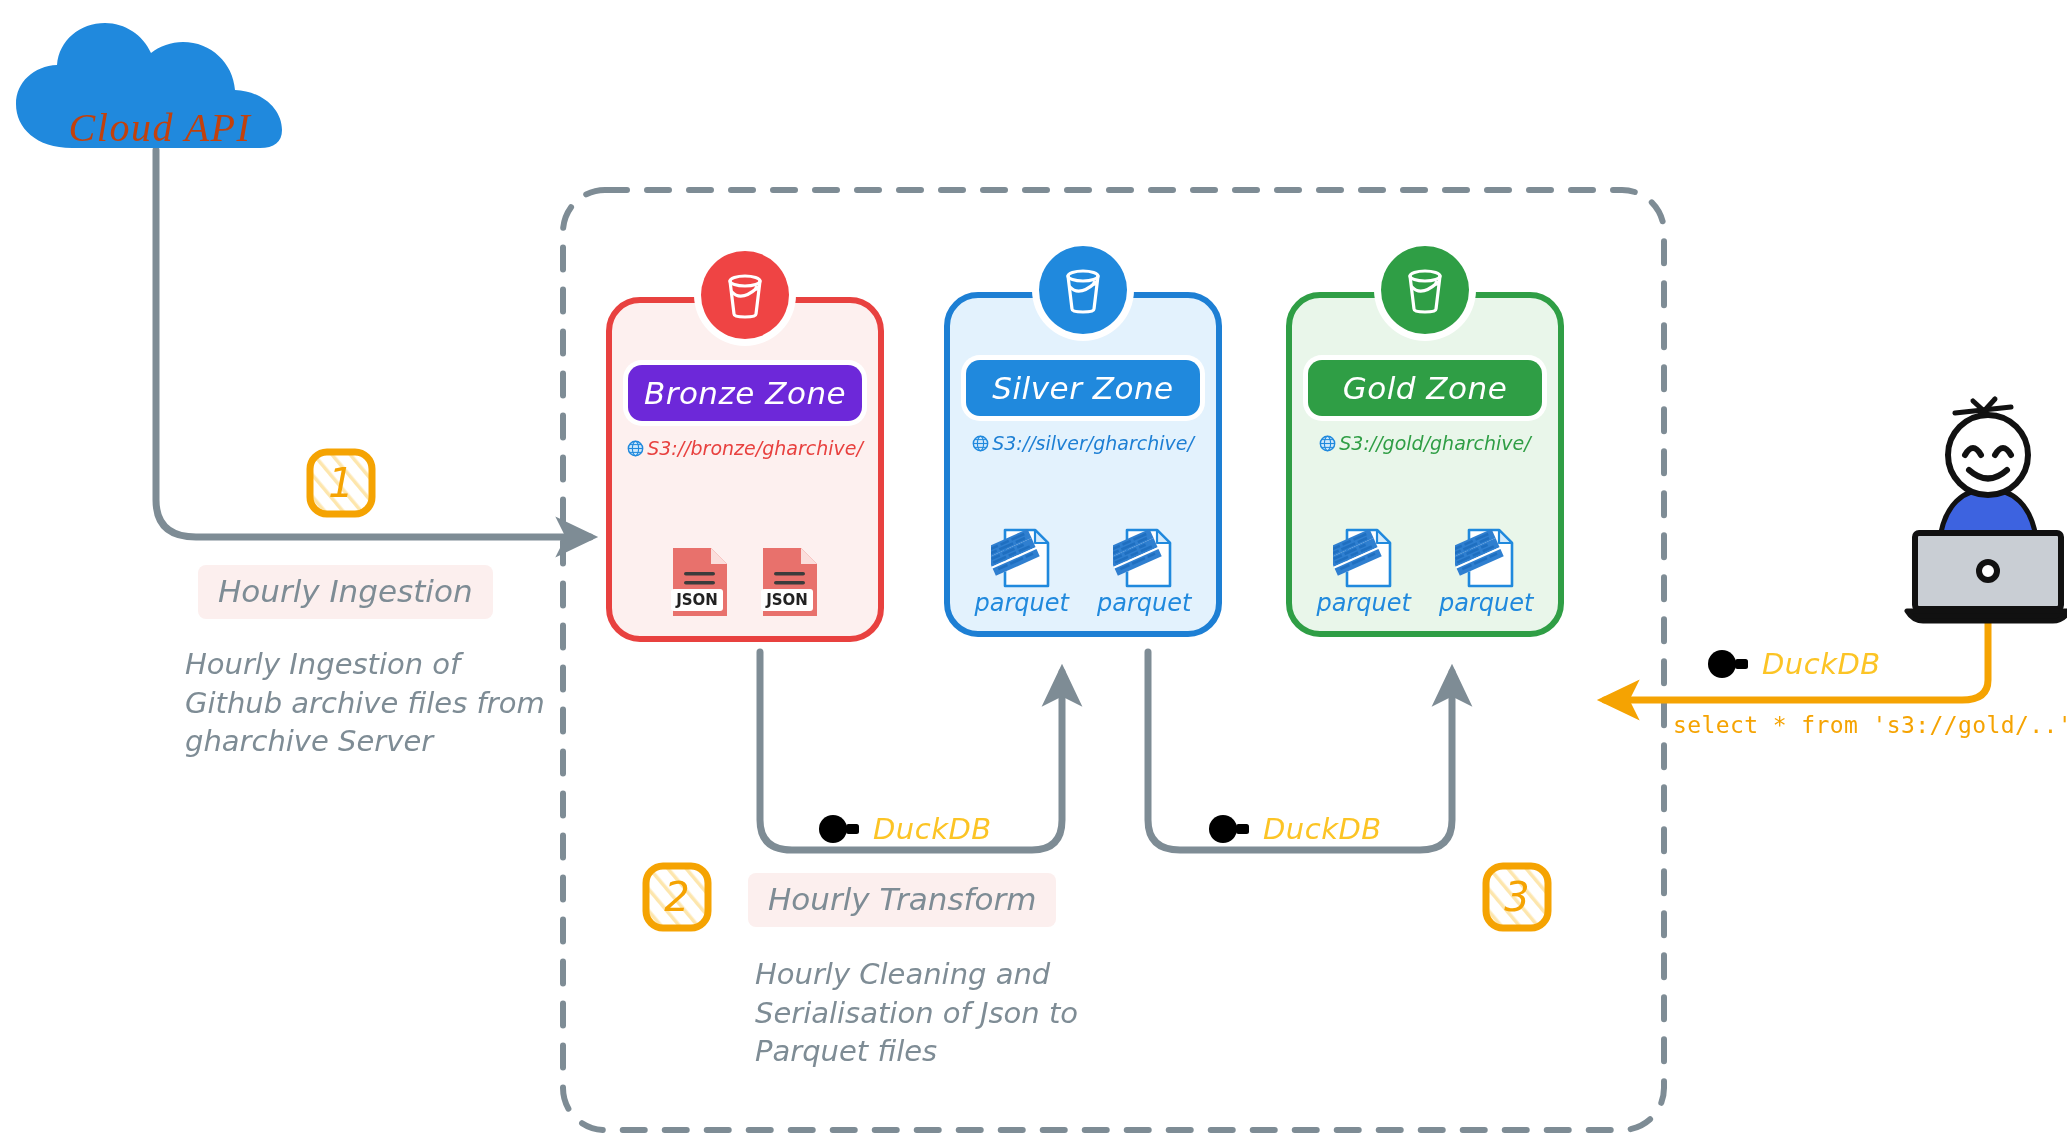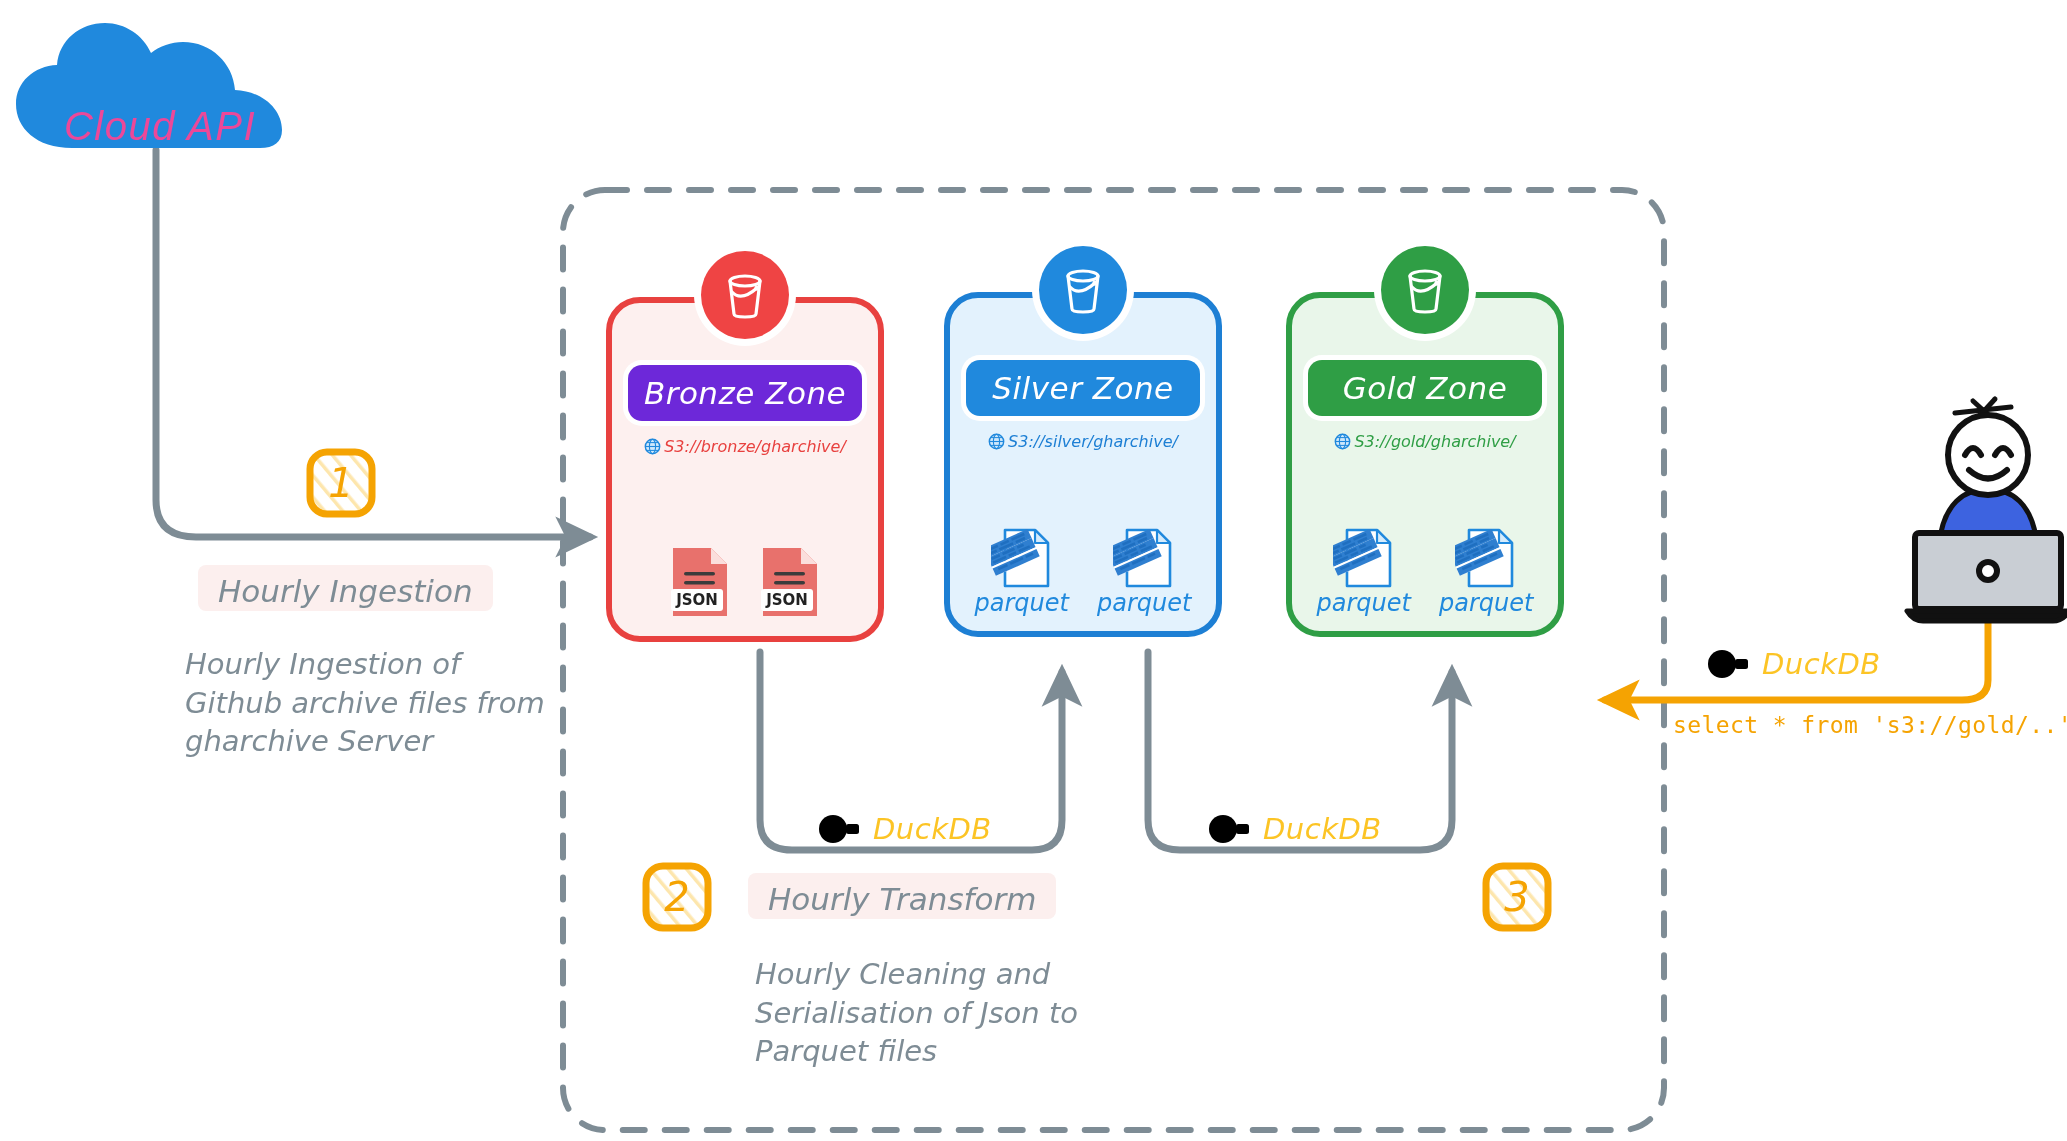--- a/index.html
+++ b/index.html
@@ -19,23 +19,23 @@
   .abs { position: absolute; }
 
   
   #cloud-api {
     left: 10px; top: 20px; width: 300px; height: 135px;
     z-index: 6;
   }
   #cloud-api .cloud-label {
     position: absolute; left: 0; right: 0; top: 84px;
     text-align: center;
-    color: #ec4899;
+    color: #c2410c;
     font-size: 40px;
-    font-family: Liberation Sans, sans-serif;
+    font-family: Liberation Serif, serif;
     font-style: italic;
     letter-spacing: 1.5px;
   }
 
   
   .zone {
     position: absolute;
     width: 278px;
     height: 345px;
     border-radius: 34px;
@@ -65,21 +65,21 @@
     font-size: 31px;
     font-style: italic;
     letter-spacing: 0.5px;
     box-shadow: 0 0 0 5px #ffffff;
   }
   .zone-path {
     position: absolute;
     left: 0; right: 0;
     top: 134px;
     text-align: center;
-    font-size: 16px;
+    font-size: 19px;
     font-style: italic;
     white-space: nowrap;
     display: flex; align-items: center; justify-content: center;
     gap: 3px;
   }
   .globe-ico { flex: 0 0 auto; line-height: 0; }
   .zone-files {
     position: absolute;
     left: 0; right: 0;
     bottom: 16px;
@@ -125,21 +125,21 @@
   #step-2 { left: 641px; top: 861px; }
   #step-3 { left: 1481px; top: 861px; }
 
   
   .step-title {
     position: absolute;
     background: #fcefee;
     color: #7e8c95;
     font-size: 31px;
     font-style: italic;
-    padding: 8px 20px 2px 20px;
+    padding: 8px 20px 10px 20px;
     border-radius: 8px;
     white-space: nowrap;
     z-index: 6;
   }
   .step-desc {
     position: absolute;
     color: #7e8c95;
     font-size: 29px;
     font-style: italic;
     line-height: 1.33;

